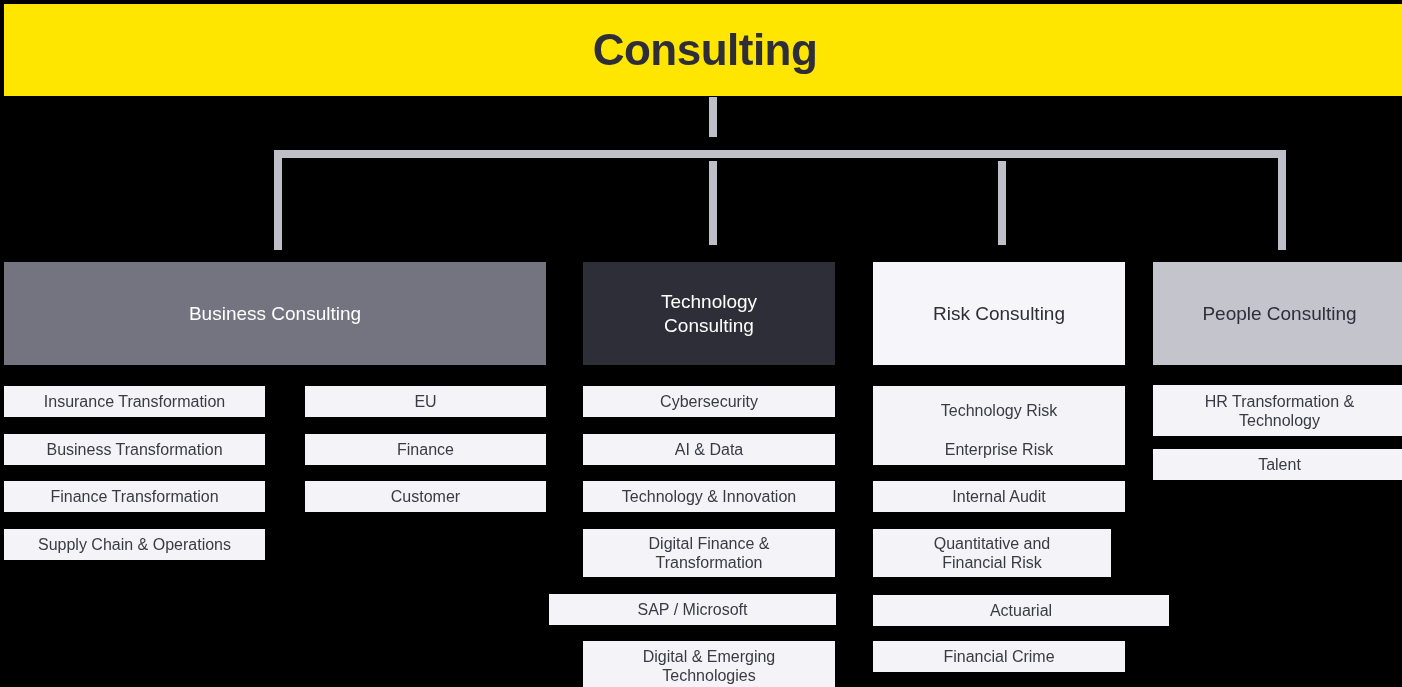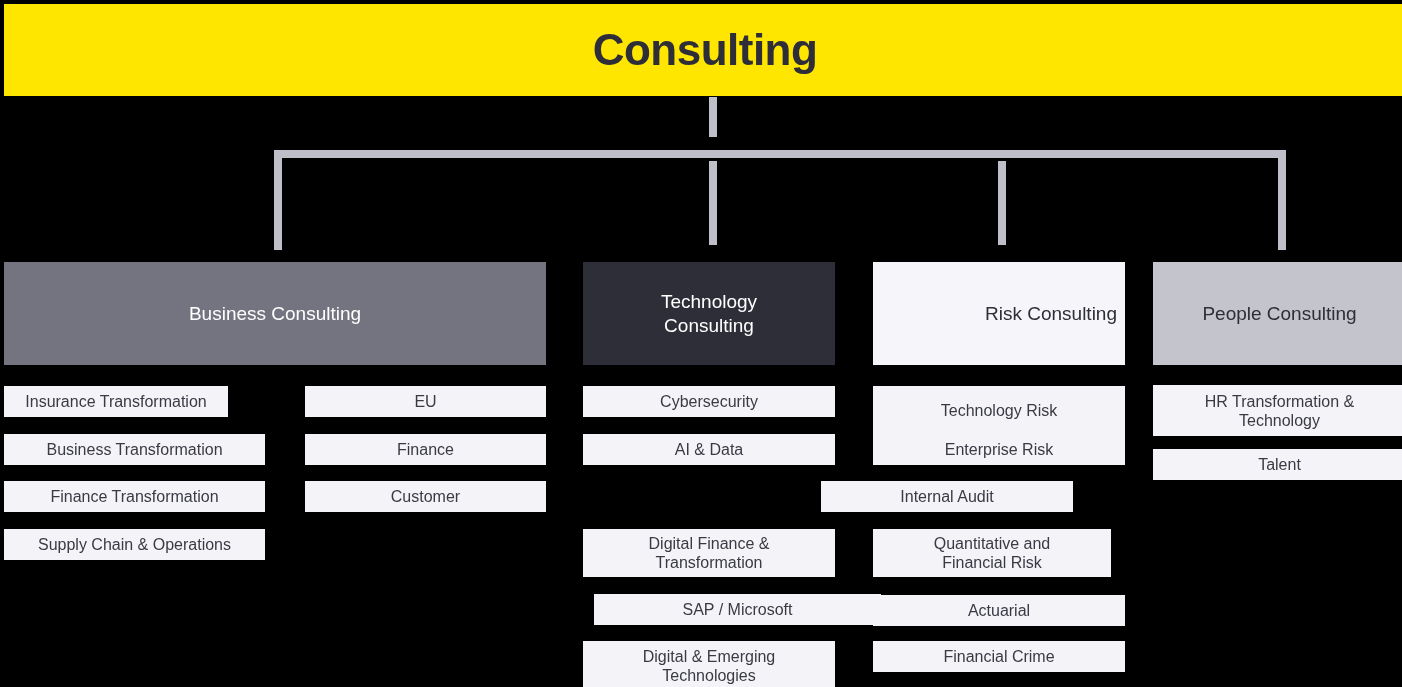--- a/index.html
+++ b/index.html
@@ -64,28 +64,28 @@
   <div class="line" style="left:994px;top:157px;width:2px;height:84px;"></div>
   <div class="line" style="left:1274px;top:146px;width:2px;height:100px;"></div>
 
   <div class="hdr business" style="left:0;width:542px;">
     <span>Business Consulting</span>
   </div>
   <div class="hdr tech" style="left:579px;width:252px;">
     <span>Technology
 Consulting</span>
   </div>
-  <div class="hdr risk" style="left:869px;width:252px;justify-content:flex-end;">
+  <div class="hdr risk" style="left:869px;width:252px;">
     <span>Risk Consulting</span>
   </div>
   <div class="hdr people" style="left:1149px;width:253px;">
     <span>People Consulting</span>
   </div>
 
-  <div class="node" style="left:0;top:382px;width:224px;height:31px;">
+  <div class="node" style="left:0;top:382px;width:261px;height:31px;">
     <span>Insurance Transformation</span>
   </div>
   <div class="node" style="left:0;top:430px;width:261px;height:31px;">
     <span>Business Transformation</span>
   </div>
   <div class="node" style="left:0;top:477px;width:261px;height:31px;">
     <span>Finance Transformation</span>
   </div>
   <div class="node" style="left:0;top:525px;width:261px;height:31px;">
     <span>Supply Chain &amp; Operations</span>
@@ -100,46 +100,49 @@
   <div class="node" style="left:301px;top:477px;width:241px;height:31px;">
     <span>Customer</span>
   </div>
 
   <div class="node" style="left:579px;top:382px;width:252px;height:31px;">
     <span>Cybersecurity</span>
   </div>
   <div class="node" style="left:579px;top:430px;width:252px;height:31px;text-align:center;">
     <span>AI &amp; Data</span>
   </div>
+  <div class="node" style="left:579px;top:477px;width:252px;height:31px;">
+    <span>Technology &amp; Innovation</span>
+  </div>
   <div class="node" style="left:579px;top:525px;width:252px;height:48px;">
     <span>Digital Finance &amp;
 Transformation</span>
   </div>
-  <div class="node" style="left:590px;top:590px;width:287px;height:31px;">
+  <div class="node" style="left:545px;top:590px;width:287px;height:31px;">
     <span>SAP / Microsoft</span>
   </div>
   <div class="node" style="left:579px;top:637px;width:252px;height:50px;">
     <span>Digital &amp; Emerging
 Technologies</span>
   </div>
 
   <div class="node" style="left:869px;top:382px;width:252px;height:48px;">
     <span>Technology Risk</span>
   </div>
   <div class="node" style="left:869px;top:430px;width:252px;height:31px;">
     <span>Enterprise Risk</span>
   </div>
-  <div class="node" style="left:817px;top:477px;width:252px;height:31px;">
+  <div class="node" style="left:869px;top:477px;width:252px;height:31px;">
     <span>Internal Audit</span>
   </div>
   <div class="node" style="left:869px;top:525px;width:238px;height:48px;">
     <span>Quantitative and
 Financial Risk</span>
   </div>
-  <div class="node" style="left:869px;top:591px;width:252px;height:31px;">
+  <div class="node" style="left:869px;top:591px;width:296px;height:31px;">
     <span>Actuarial</span>
   </div>
   <div class="node" style="left:869px;top:637px;width:252px;height:31px;">
     <span>Financial Crime</span>
   </div>
 
   <div class="node" style="left:1149px;top:381px;width:253px;height:51px;">
     <span>HR Transformation &amp;
 Technology</span>
   </div>

